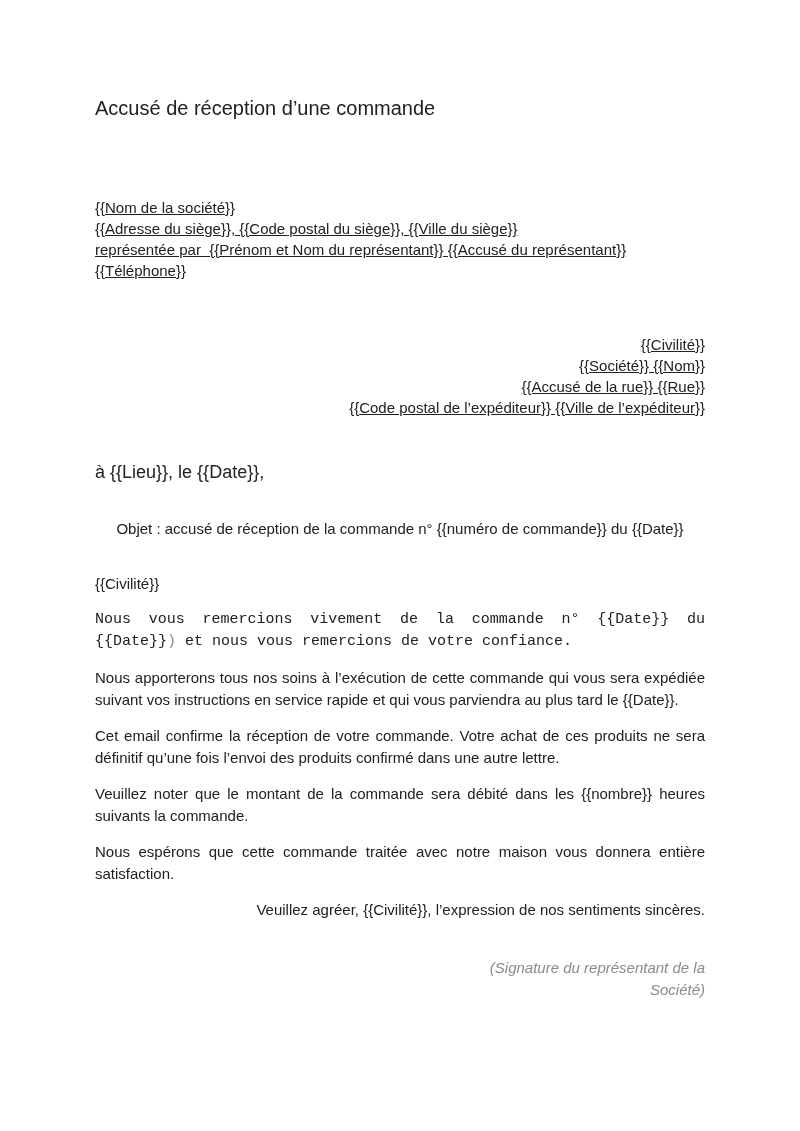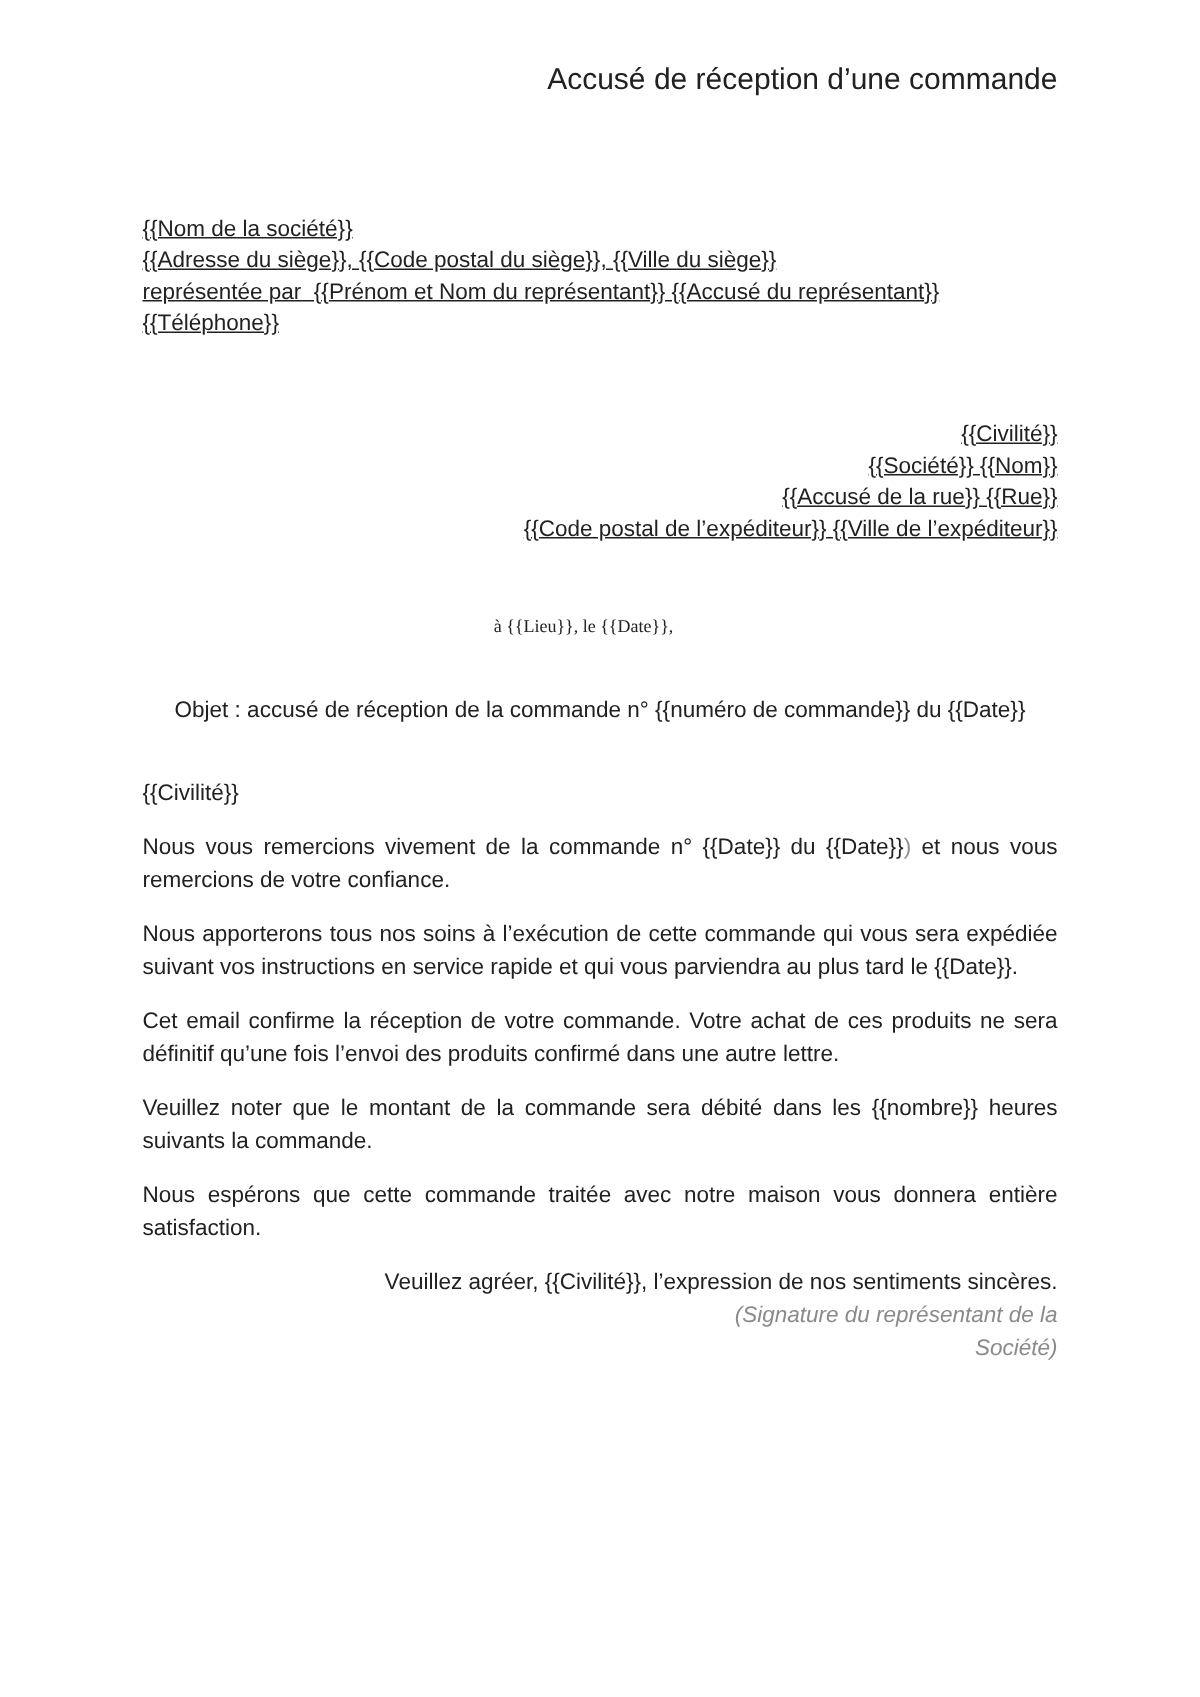--- a/index.html
+++ b/index.html
@@ -14,80 +14,81 @@
     margin: 0 auto;
     background: #ffffff;
     box-sizing: border-box;
     padding: 0 95px;
     font-family: "Liberation Sans", "DejaVu Sans", sans-serif;
     color: #212121;
     overflow: hidden;
   }
   .doc-title {
     margin: 0;
-    padding-top: 40px;
+    padding-top: 95px;
     font-size: 20px;
     line-height: 26px;
     font-weight: 400;
-    text-align: right;
+    text-align: left;
     color: #212121;
   }
   .addr-block {
     font-size: 15px;
     line-height: 21px;
     text-decoration: underline;
   }
   .addr-line {
     white-space: pre-wrap;
   }
   .sender-block {
     margin-top: 76px;
     text-align: left;
   }
   .recipient-block {
     margin-top: 53px;
     text-align: right;
   }
   .date-line {
     margin-top: 44px;
-    font-size: 12px;
+    font-size: 18px;
     line-height: 21px;
-    text-align: center;
+    text-align: left;
     padding-right: 22px;
-    font-family: Liberation Serif, serif;
   }
   .subject-line {
     margin-top: 35px;
     font-size: 15px;
     line-height: 22px;
     text-align: center;
   }
   .salutation {
     margin-top: 33px;
     font-size: 15px;
     line-height: 22px;
   }
   .para {
     margin: 14px 0 0 0;
     font-size: 15px;
     line-height: 22px;
     text-align: justify;
   }
   .para.first-para {
+    font-family: Liberation Mono, monospace;
   }
   .closing-line {
     margin: 14px 0 0 0;
     font-size: 15px;
     line-height: 22px;
     text-align: right;
   }
   .muted {
     color: #8f8f8f;
   }
   .signature-block {
+    margin-top: 36px;
     margin-left: auto;
     max-width: 238px;
     font-size: 15px;
     line-height: 22px;
     font-style: italic;
     text-align: right;
     color: #8a8a8a;
   }
 </style>
 </head>

